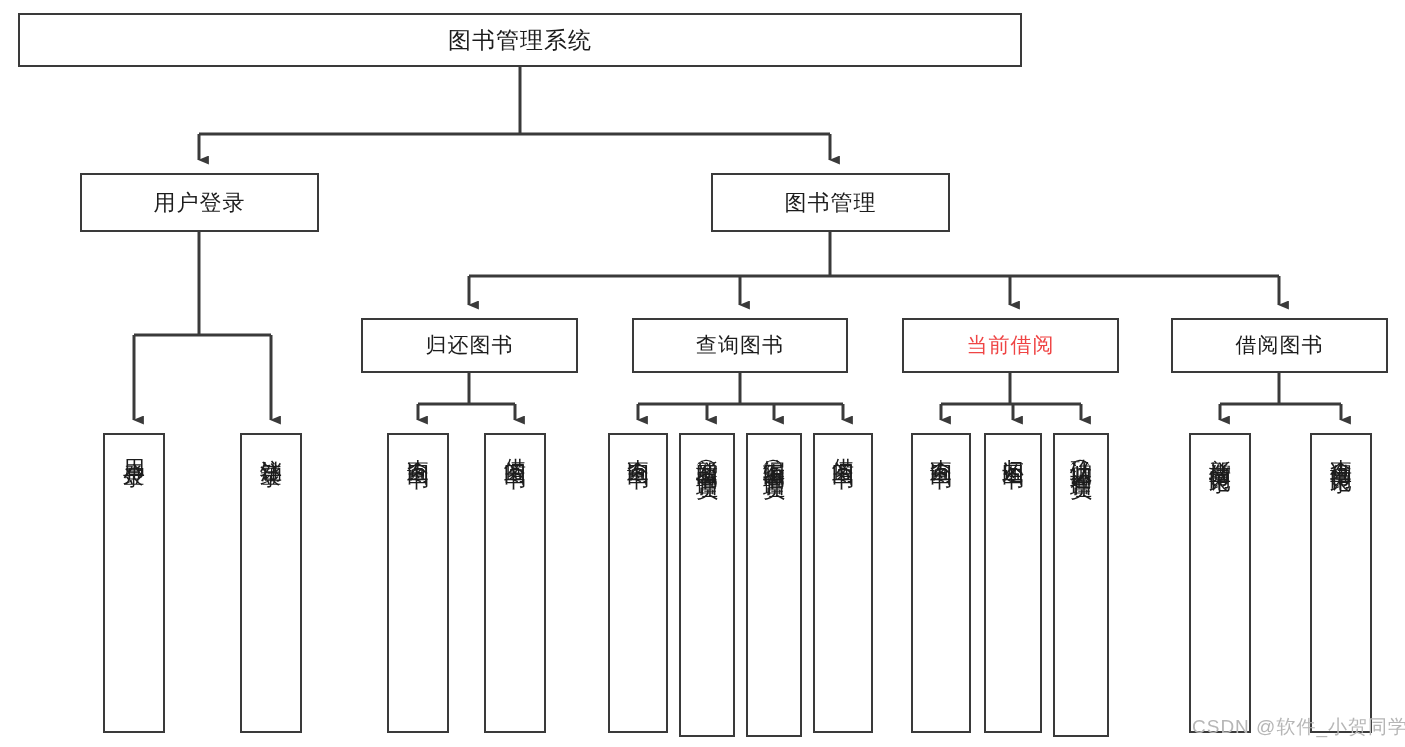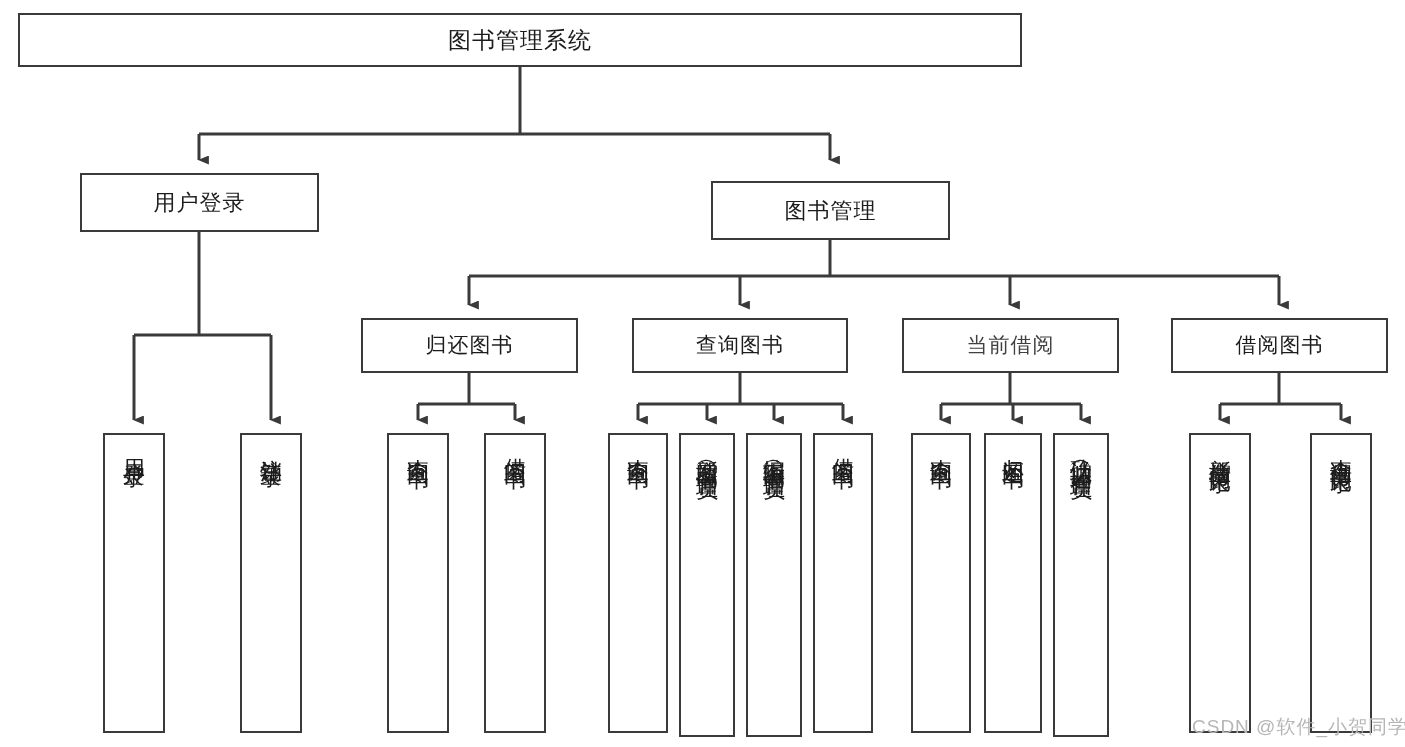--- a/index.html
+++ b/index.html
@@ -125,32 +125,32 @@
     </g>
   </svg>
 
   <div class="node root" style="left: 18px; top: 13px; width: 1004px; height: 54px; border-color: rgb(58, 58, 58); background: rgb(255, 255, 255);">
     <span class="label" style="color: rgb(28, 28, 28);">图书管理系统</span>
   </div>
 
   <div class="node lvl1" style="left: 80px; top: 173px; width: 239px; height: 59px; border-color: rgb(58, 58, 58); background: rgb(255, 255, 255);">
     <span class="label" style="color: rgb(28, 28, 28);">用户登录</span>
   </div>
-  <div class="node lvl1" style="left: 711px; top: 173px; width: 239px; height: 59px; border-color: rgb(58, 58, 58); background: rgb(255, 255, 255); margin-top: 8px;">
+  <div class="node lvl1" style="left: 711px; top: 173px; width: 239px; height: 59px; border-color: rgb(58, 58, 58); background: rgb(255, 255, 255);">
     <span class="label" style="color: rgb(28, 28, 28);">图书管理</span>
   </div>
 
   <div class="node lvl2" style="left: 361px; top: 318px; width: 217px; height: 55px; border-color: rgb(58, 58, 58); background: rgb(255, 255, 255);">
     <span class="label" style="color: rgb(28, 28, 28);">归还图书</span>
   </div>
   <div class="node lvl2" style="left: 632px; top: 318px; width: 216px; height: 55px; border-color: rgb(58, 58, 58); background: rgb(255, 255, 255);">
     <span class="label" style="color: rgb(28, 28, 28);">查询图书</span>
   </div>
   <div class="node lvl2" style="left: 902px; top: 318px; width: 217px; height: 55px; border-color: rgb(58, 58, 58); background: rgb(255, 255, 255);">
-    <span class="label" style="color: #404040;">当前借阅</span>
+    <span class="label" style="color: #ef4444;">当前借阅</span>
   </div>
   <div class="node lvl2" style="left: 1171px; top: 318px; width: 217px; height: 55px; border-color: rgb(58, 58, 58); background: rgb(255, 255, 255);">
     <span class="label" style="color: rgb(28, 28, 28);">借阅图书</span>
   </div>
 
   <div class="node leaf" style="left: 103px; top: 433px; width: 62px; height: 300px; border-color: rgb(58, 58, 58); background: rgb(255, 255, 255);">
     <span class="label" style="color: rgb(28, 28, 28);">用户登录</span>
   </div>
   <div class="node leaf" style="left: 240px; top: 433px; width: 62px; height: 300px; border-color: rgb(58, 58, 58); background: rgb(255, 255, 255);">
     <span class="label" style="color: rgb(28, 28, 28);">注销登录</span>

